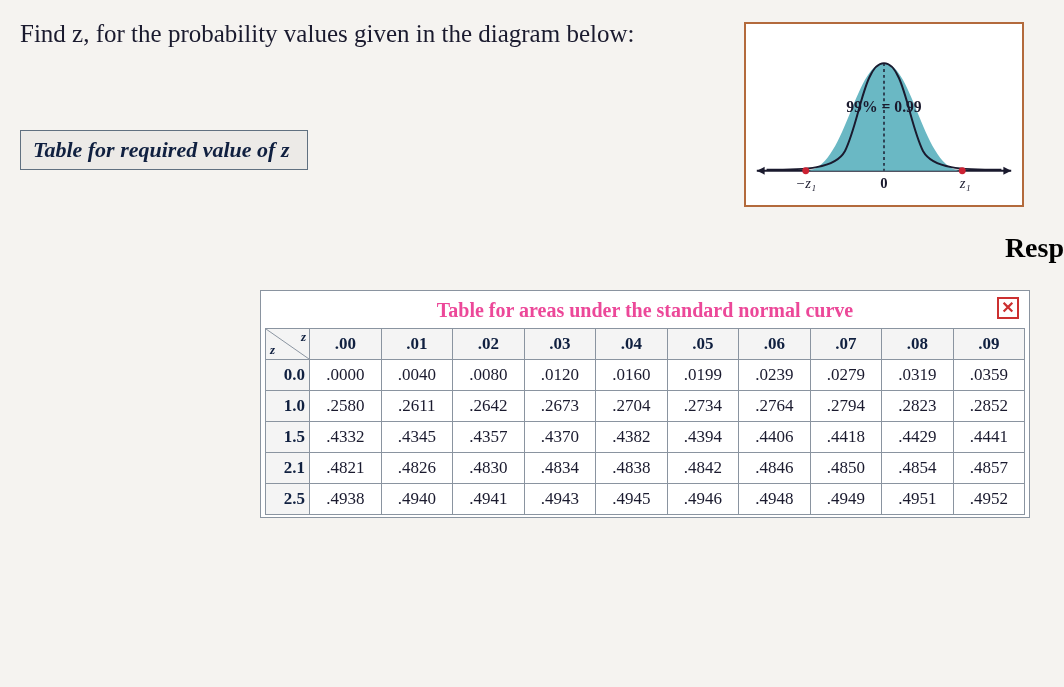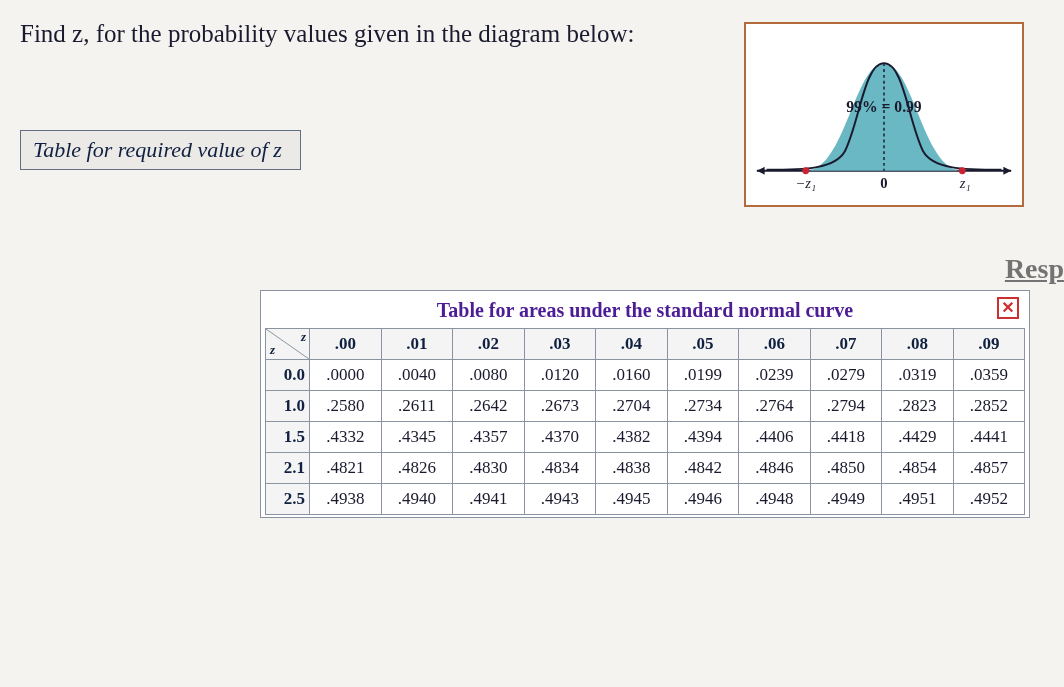--- a/index.html
+++ b/index.html
@@ -18,46 +18,45 @@
     font-size: 25px;
     color: #1a1a2e;
     margin-bottom: 82px;
     max-width: 700px;
   }
   .table-label-box {
     display: inline-block;
     border: 1px solid #607080;
     padding: 6px 18px 6px 12px;
     font-style: italic;
-    font-weight: normal;
+    font-weight: bold;
     font-size: 22px;
     color: #102040;
     background: #eceae7;
     font-family: "Times New Roman", Times, serif;
   }
   
   .curve-panel {
     position: absolute;
     right: 40px;
     top: 22px;
     width: 280px;
     height: 185px;
     border: 2px solid #b36a3c;
     background: #fff;
   }
   .curve-svg { display:block; width: 100%; height: 100%; }
   .resp {
     position: absolute;
     right: 0px;
-    top: 253px;
+    top: 232px;
     font-size: 28px;
     font-weight: bold;
-    color: #737373;
-    font-family: "Times New Roman", Times, serif;
-    text-decoration: underline;
+    color: #000000;
+    font-family: "Times New Roman", Times, serif;
   }
   
   .ztable-wrap {
     position: absolute;
     left: 260px;
     top: 290px;
     width: 770px;
     border: 1px solid #8a94a0;
     background: #fff;
     padding: 4px 4px 2px 4px;
@@ -65,21 +64,21 @@
   .tbl-title-row {
     display: flex;
     align-items: center;
     justify-content: center;
     position: relative;
     padding: 4px 0 6px 0;
   }
   .tbl-title {
     font-size: 20px;
     font-weight: bold;
-    color: #4c1d95;
+    color: #ec4899;
     font-family: "Times New Roman", Times, serif;
   }
   .close-icon {
     position: absolute;
     right: 6px;
     top: 2px;
     width: 22px;
     height: 22px;
     background: #fff;
     border: 2px solid #cc3030;

